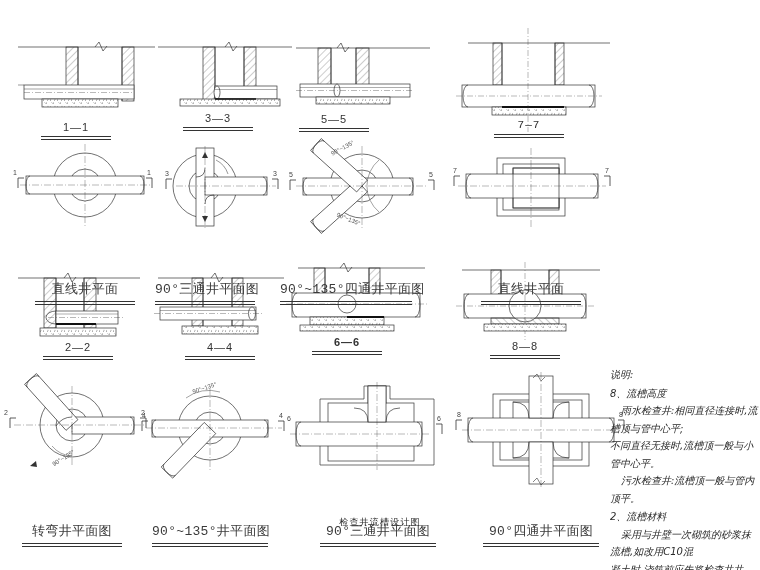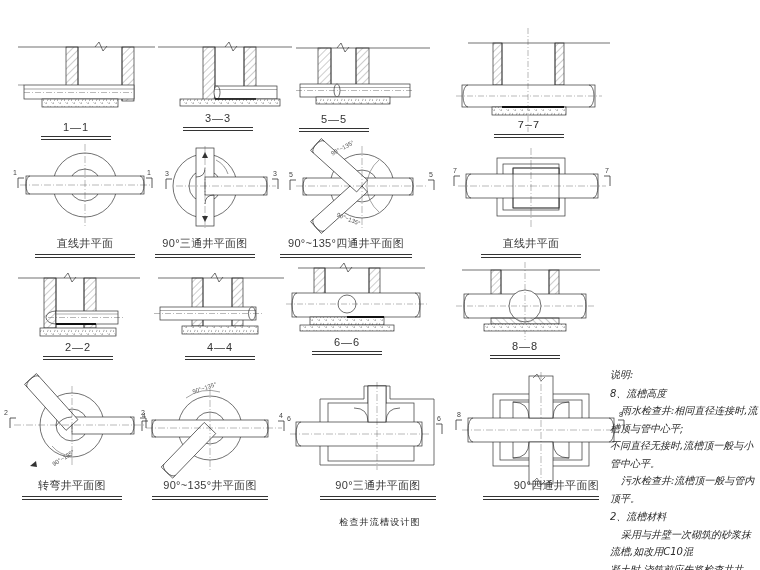--- a/index.html
+++ b/index.html
@@ -10,21 +10,21 @@
   }
   #sheet{position:absolute;left:0;top:0;width:760px;height:570px;}
   svg{display:block;}
   .cap{
     position:absolute;
     font-size:9px;
     color:#3a3a3a;
     white-space:nowrap;
     letter-spacing:0.3px;
   }
-  .cap.zh{font-family:Liberation Sans, sans-serif;font-size:11px;}
+  .cap.zh{font-family:Liberation Mono, monospace;font-size:13px;margin-top:44px;}
   .cap.sec{font-size:11px;letter-spacing:1px;color:#333;}
   .capwrap{position:absolute;text-align:center;}
   .capwrap .ul1{border-bottom:1px solid #333;height:3px;}
   .capwrap .ul2{border-bottom:1px solid #333;height:2px;}
   .notes{
     position:absolute;
     left:610px;top:366px;width:148px;
     font-family:"DejaVu Sans","Liberation Sans",sans-serif;
     font-size:10px;line-height:1.75;color:#2a2a2a;font-style:italic;
   }
@@ -361,21 +361,21 @@
   <div class="cap sec" style="position:static;">2—2</div>
   <div class="ul1"></div>
   <div class="ul2"></div>
 </div>
 <div class="capwrap" style="left:185px;top:341px;width:70px;">
   <div class="cap sec" style="position:static;">4—4</div>
   <div class="ul1"></div>
   <div class="ul2"></div>
 </div>
 <div class="capwrap" style="left:312px;top:336px;width:70px;">
-  <div class="cap sec" style="position:static;">6—6</div>
+  <div class="cap sec" style="position:static;font-weight:bold;">6—6</div>
   <div class="ul1"></div>
   <div class="ul2"></div>
 </div>
 <div class="capwrap" style="left:490px;top:340px;width:70px;">
   <div class="cap sec" style="position:static;">8—8</div>
   <div class="ul1"></div>
   <div class="ul2"></div>
 </div>
 
 <div class="capwrap" style="left:22px;top:478px;width:100px;">
@@ -387,21 +387,21 @@
   <div class="cap zh" style="position:static;">90°~135°井平面图</div>
   <div class="ul1"></div>
   <div class="ul2"></div>
 </div>
 <div class="capwrap" style="left:320px;top:478px;width:116px;">
   <div class="cap zh" style="position:static;">90°三通井平面图</div>
   <div class="ul1"></div>
   <div class="ul2"></div>
 </div>
 <div class="capwrap" style="left:483px;top:478px;width:116px;">
-  <div class="cap zh" style="position:static;text-align:right;">90°四通井平面图</div>
+  <div class="cap zh" style="position:static;">90°四通井平面图</div>
   <div class="ul1"></div>
   <div class="ul2"></div>
 </div>
 
 <div class="marklbl" style="left:13px;top:169px;">1</div>
 <div class="marklbl" style="left:147px;top:169px;">1</div>
 <div class="marklbl" style="left:165px;top:170px;">3</div>
 <div class="marklbl" style="left:273px;top:170px;">3</div>
 <div class="marklbl" style="left:289px;top:171px;">5</div>
 <div class="marklbl" style="left:429px;top:171px;">5</div>

